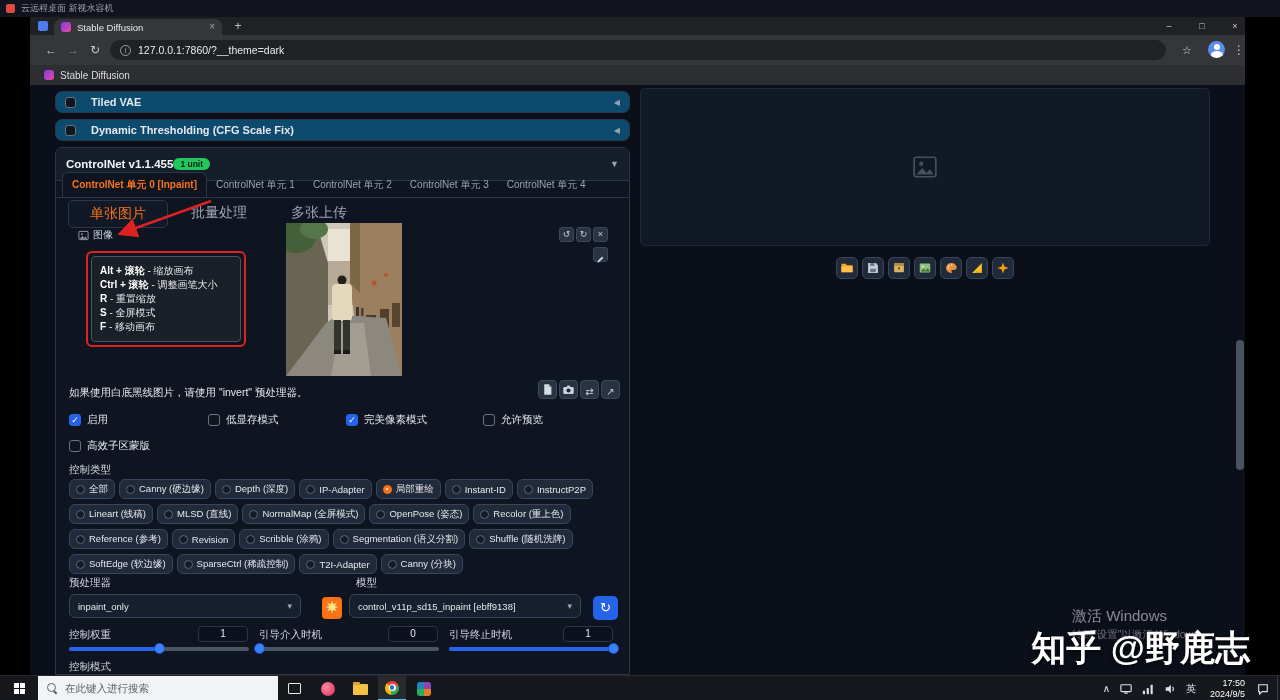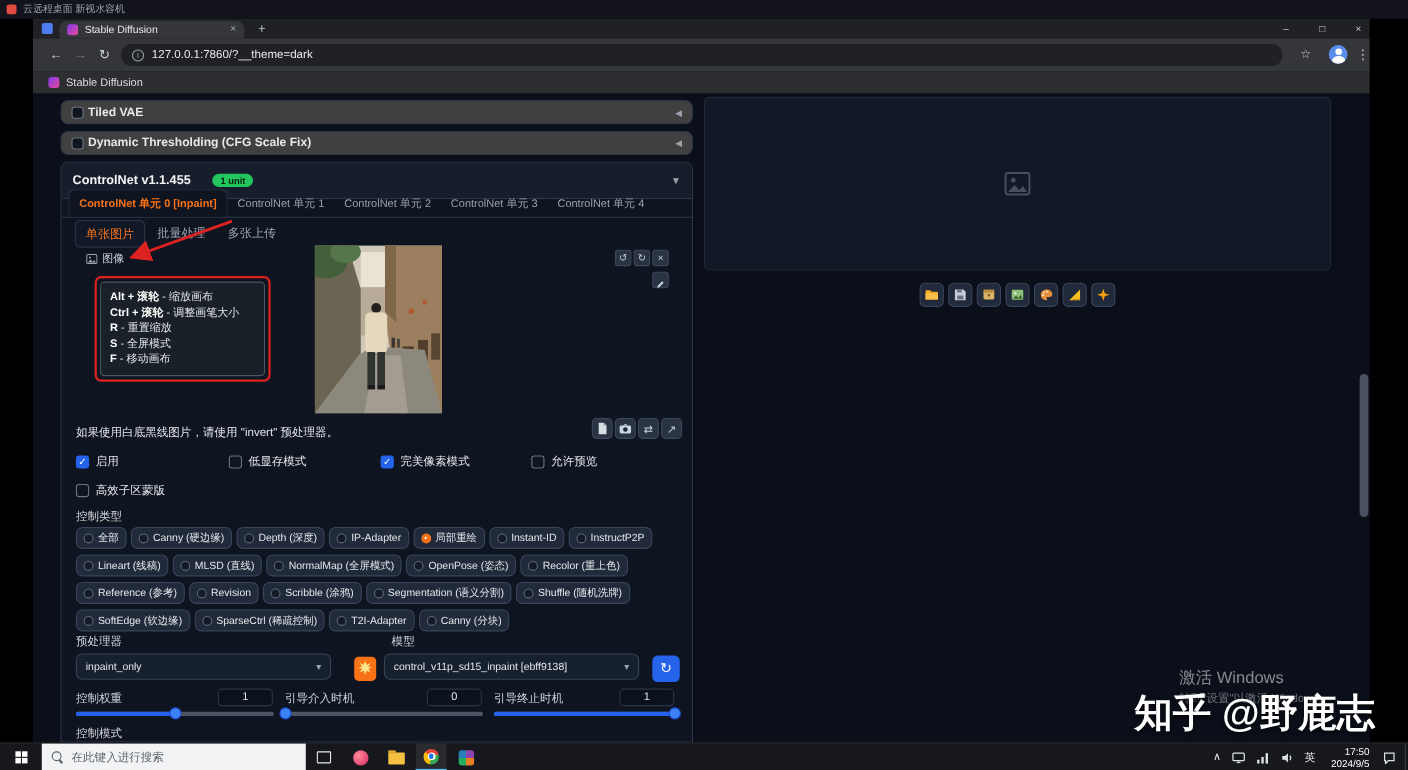--- a/index.html
+++ b/index.html
@@ -34,35 +34,35 @@
   #avatar::after{content:"";position:absolute;left:2.5px;top:10px;width:12px;height:8px;border-radius:50%;background:#fff}
   #bookmarks{position:absolute;left:0;top:48px;width:1215px;height:20px;background:#2d2e31;display:flex;align-items:center;gap:6px;padding:0 14px}
   #bookmark-label{font-size:10px;color:#dadce0}
 
   
   #content{position:absolute;left:0;top:68px;width:1215px;height:590px;background:#0b0f19;overflow:hidden}
   #page-scroll-thumb{position:absolute;left:1206px;top:255px;width:8px;height:130px;background:#4a5160;border-radius:4px}
 
   
   #accordions{position:absolute;left:25px;top:6px;width:575px;height:56px}
-  .acc-row{position:absolute;left:0;width:575px;height:22px;background:#404040;border:1px solid #2c3647;border-radius:7px;display:flex;align-items:center;gap:4px;padding:0 9px}
+  .acc-row{position:absolute;left:0;width:575px;height:22px;background:#0c4a6e;border:1px solid #2c3647;border-radius:7px;display:flex;align-items:center;gap:15px;padding:0 9px}
   .acc-label{font-size:11px;font-weight:bold;color:#e5e7eb;flex:1}
   .acc-arrow{font-size:8px;color:#9ca3af}
 
   
   #cn-panel{position:absolute;left:25px;top:62px;width:575px;height:528px;background:#0e1420;border:1px solid #2c3647;border-radius:7px 7px 0 0;overflow:hidden}
-  #cn-header{position:absolute;left:0;top:0;width:100%;height:24px;background:#171e2b;border-bottom:1px solid #2c3647;display:flex;align-items:center;gap:20px;padding:16px 10px}
+  #cn-header{position:absolute;left:0;top:0;width:100%;height:24px;background:#171e2b;border-bottom:1px solid #2c3647;display:flex;align-items:center;gap:0;padding:16px 10px}
   #cn-title{font-size:11.5px;font-weight:bold;color:#f3f4f6}
   #cn-badge{font-size:8.5px;font-weight:bold;color:#04260f;background:#22c55e;border-radius:9px;padding:1px 7px}
   #cn-arrow{margin-left:auto;font-size:9px;color:#9ca3af}
   #unit-tabs{position:absolute;left:0;top:24px;width:100%;height:26px;display:flex;align-items:flex-end;padding:0 6px;border-bottom:1px solid #2c3647;white-space:nowrap;overflow:hidden}
   .utab{font-size:10px;color:#9ca3af;padding:5px 9px}
   .utab.sel{color:#f97316;font-weight:bold;background:#0e1420;border:1px solid #2c3647;border-bottom:none;border-radius:6px 6px 0 0}
   #upload-tabs{position:absolute;left:12px;top:52px;display:flex;gap:2px}
-  .stab{font-size:11px;color:#9ca3af;padding:4px 9px}
+  .stab{font-size:14px;color:#9ca3af;padding:4px 21px}
   .stab.sel{color:#f97316;border:1px solid #2c3647;border-radius:5px;background:#111827}
   #image-label{position:absolute;left:22px;top:80px;display:flex;align-items:center;gap:4px;font-size:10px;color:#cbd5e1}
   #image-label .icn{width:11px;height:11px}
 
   
   #red-arrow{position:absolute;left:50px;top:45px;width:112px;height:52px;pointer-events:none}
   #tooltip{position:absolute;left:30px;top:103px;width:160px;border:2px solid #dd2222;border-radius:6px;padding:3px;background:transparent}
   #tooltip-inner{background:#1a2028;border:1px solid #4b5563;border-radius:4px;padding:7px 8px}
   .tipline{font-size:10px;line-height:14px;color:#e5e7eb;white-space:nowrap}
   .tipline b{color:#ffffff}

